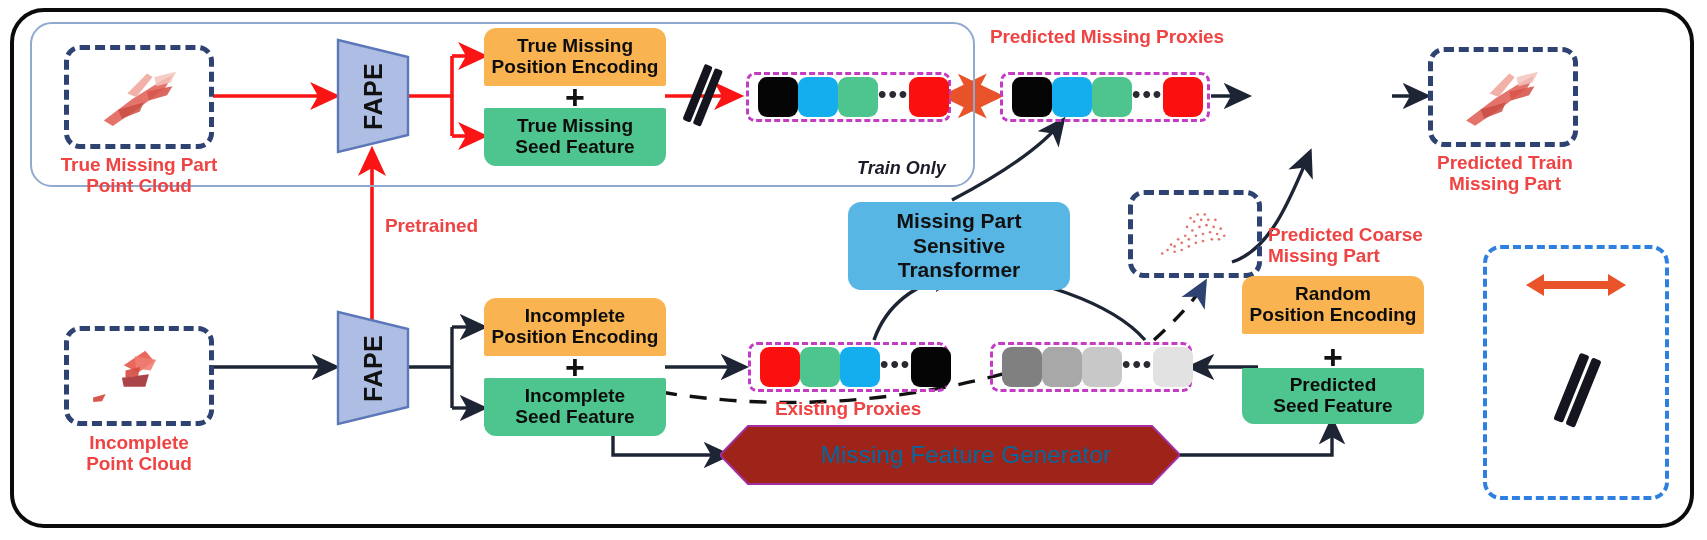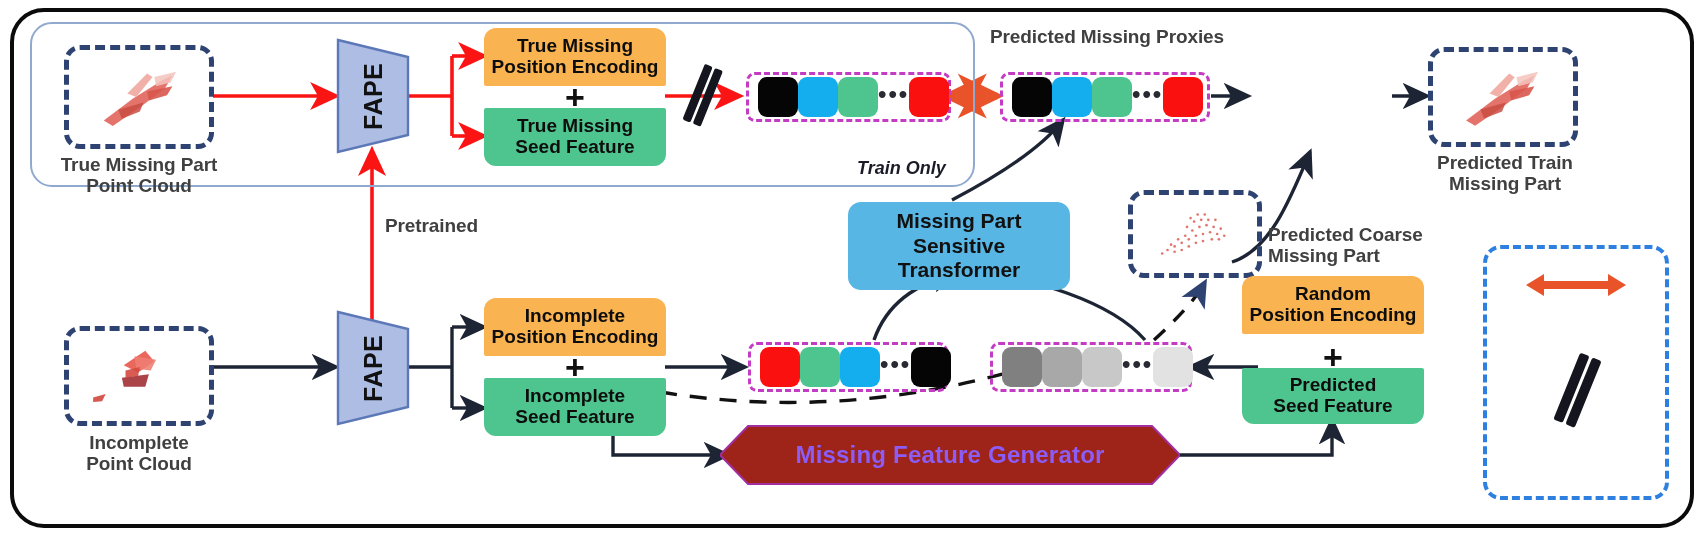--- a/index.html
+++ b/index.html
@@ -46,21 +46,21 @@
     background:transparent;
     overflow:hidden;
   }
   .pc-canvas{position:absolute;left:0;top:0;width:100%;height:100%;}
 
   
   .caption{
     position:absolute;
     text-align:center;
     font-weight:bold;
-    color:#404040;
+    color:#ef4444;
     line-height:1.12;
     font-size:19px;
     letter-spacing:-0.1px;
     white-space:pre-line;
   }
   .caption-left{text-align:left;}
 
   .italic-note{
     position:absolute;
     font-style:italic;
@@ -156,23 +156,23 @@
     font-size:21px;
     color:#111;
     line-height:1.18;
     white-space:pre-line;
   }
 
   
   .hexwrap{position:absolute;}
   .hexwrap svg{display:block;}
   .hex-label{
-    position:absolute;left:0;top:0;width:100%;height:100%;
+    position:absolute;left:16px;top:0;width:100%;height:100%;
     display:flex;align-items:center;justify-content:center;
-    color:#8b5cf6;font-weight:bold;font-size:24px;
+    color:#0369a1;font-weight:normal;font-size:24px;
     letter-spacing:0.2px;
   }
 
   
   .legend-box{
     position:absolute;
     border:4px dashed #2d7fe0;
     border-radius:18px;
     box-sizing:border-box;
   }
@@ -412,20 +412,21 @@
   <div class="pill pill-green" style="left:484px;top:378px;width:182px;height:58px;">Incomplete
 Seed Feature</div>
 
   <div class="proxy-group" style="left:748px;top:342px;width:200px;height:50px;">
     <span class="token" style="background:#fb1010;"></span>
     <span class="token" style="background:#4ec58f;"></span>
     <span class="token" style="background:#14aeef;"></span>
     <span class="token-dots">•••</span>
     <span class="token" style="background:#050505;"></span>
   </div>
+  <div class="caption" style="left:740px;top:398px;width:216px;">Existing Proxies</div>
 
   <div class="proxy-group" style="left:990px;top:342px;width:202px;height:50px;">
     <span class="token" style="background:#808080;"></span>
     <span class="token" style="background:#a8a8a8;"></span>
     <span class="token" style="background:#c8c8c8;"></span>
     <span class="token-dots">•••</span>
     <span class="token" style="background:#e2e2e2;"></span>
   </div>
 
   <div class="pill pill-orange" style="left:1242px;top:276px;width:182px;height:58px;">Random

